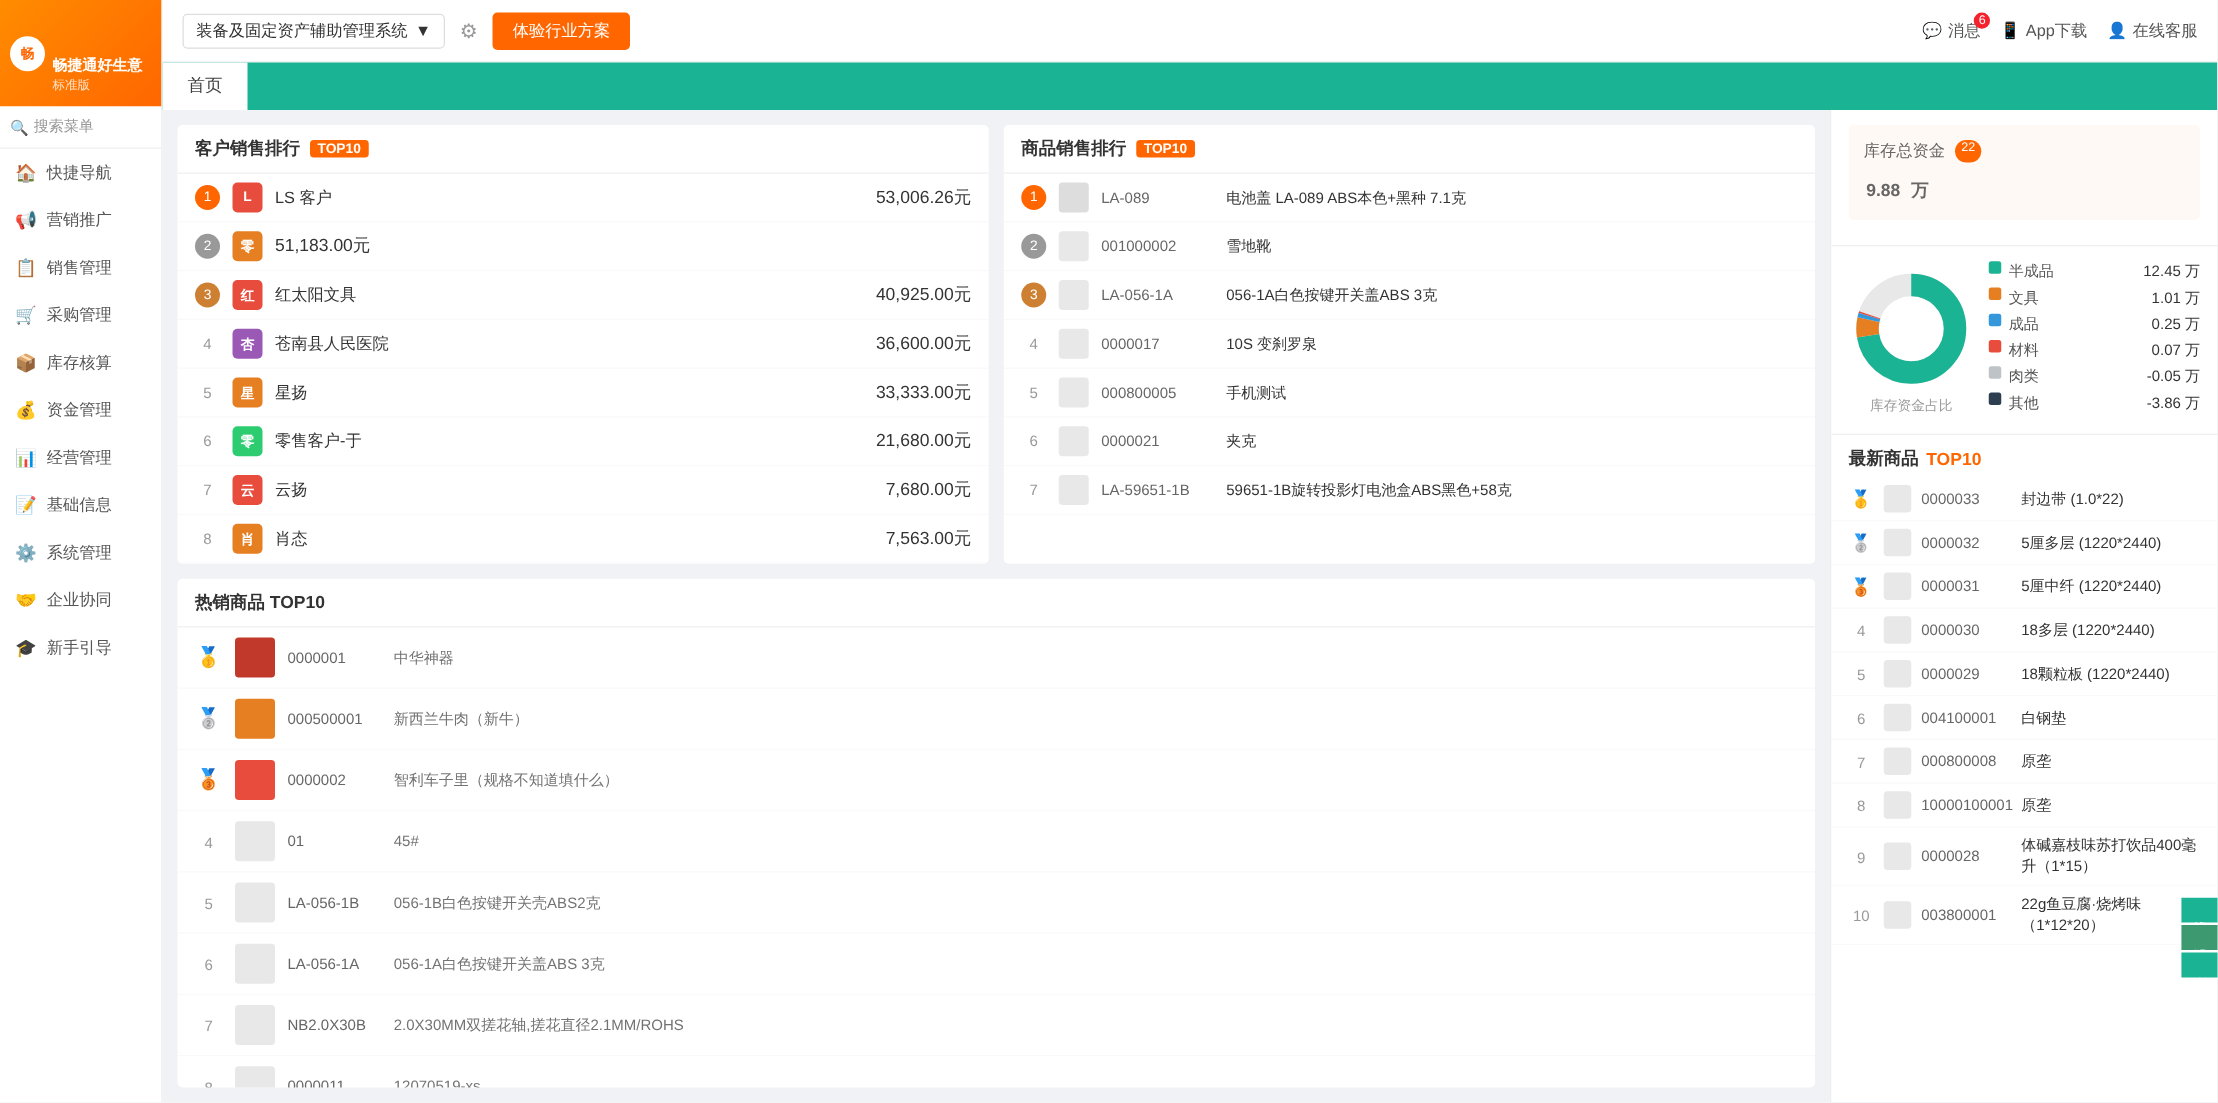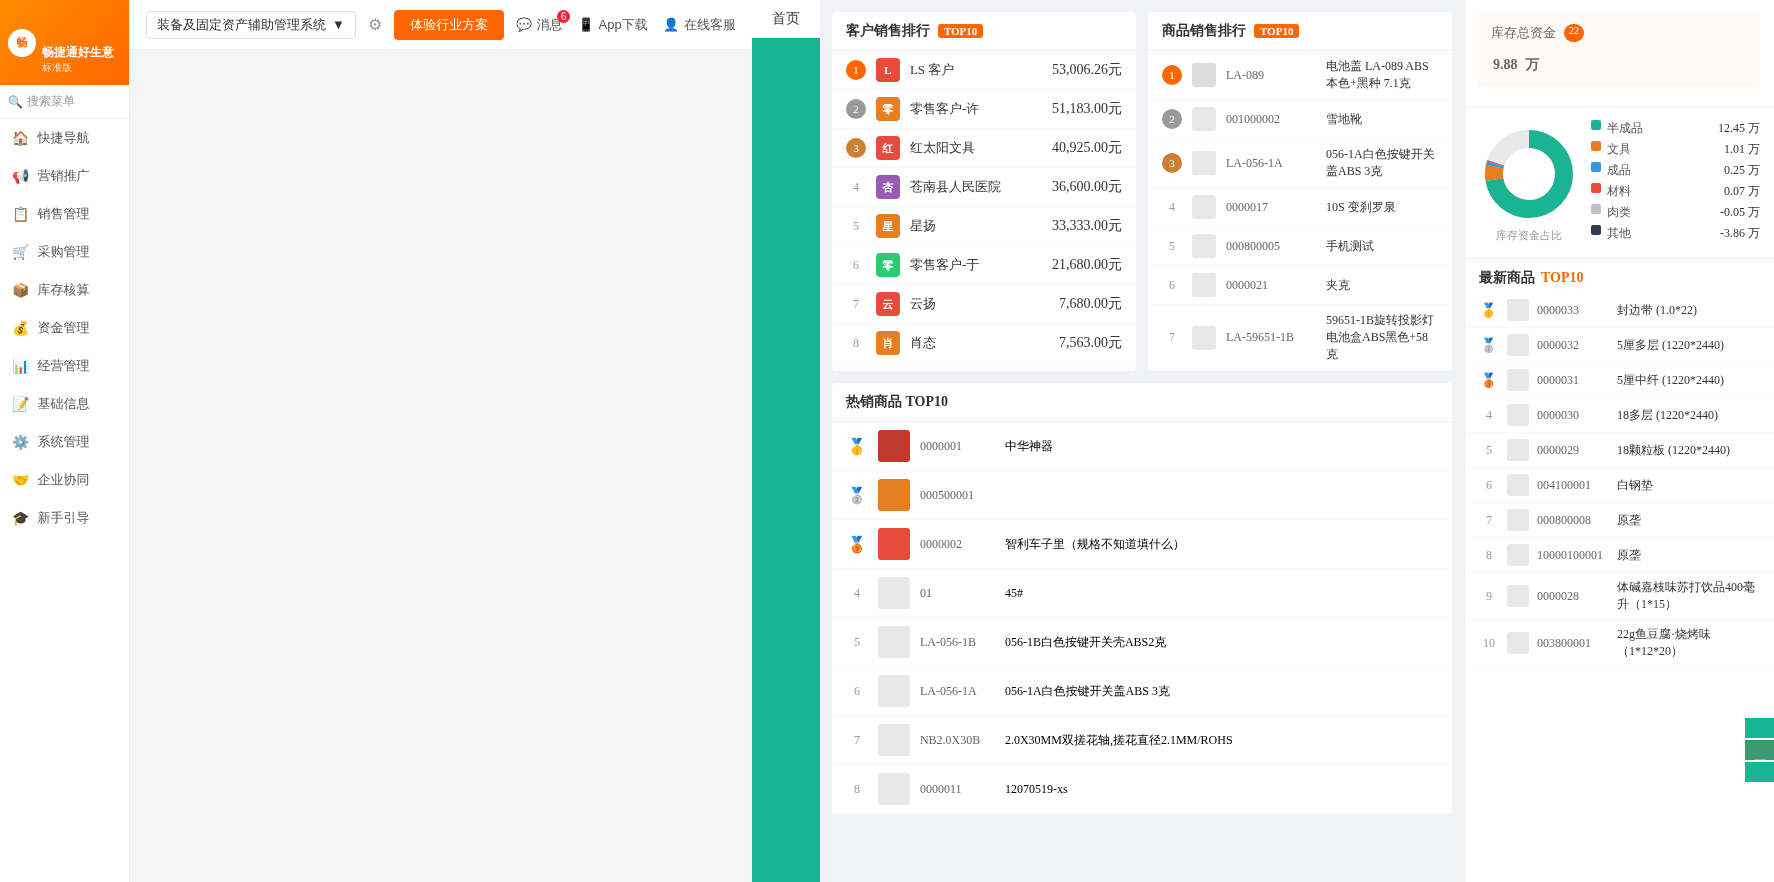--- a/index.html
+++ b/index.html
@@ -60,21 +60,21 @@
       color: #555;
       font-size: 13px;
       transition: background 0.2s;
     }
     .sidebar-item .nav-icon { font-size: 14px; color: #999; flex-shrink: 0; }
 
     
     .main-content {
       flex: 1;
       display: flex;
-      flex-direction: row;
+      flex-direction: column;
       overflow: hidden;
     }
     .topbar {
       background: #fff;
       border-bottom: 1px solid #eee;
       padding: 0 16px;
       height: 50px;
       display: flex;
       align-items: center;
       gap: 12px;
@@ -143,21 +143,20 @@
     }
     .page-tab.active { background: #fff; color: #404040; }
 
     
     .content-area {
       flex: 1;
       overflow-y: auto;
       background: #f0f2f5;
       display: flex;
       gap: 0;
-      font-family: Liberation Serif, serif;
     }
 
     .content-left {
       flex: 1;
       padding: 12px;
       display: flex;
       flex-direction: column;
       gap: 12px;
       min-width: 0;
     }
@@ -278,21 +277,21 @@
     .hot-rank-num { color: #999; font-size: 12px; }
     .hot-thumb {
       width: 32px;
       height: 32px;
       background: #e8e8e8;
       border-radius: 3px;
       flex-shrink: 0;
       overflow: hidden;
     }
     .hot-code { color: #666; font-size: 12px; width: 75px; flex-shrink: 0; }
-    .hot-name { flex: 1; color: #000000; font-size: 12px; }
+    .hot-name { flex: 1; color: #737373; font-size: 12px; }
 
     
     .right-inventory {
       padding: 12px 14px;
       border-bottom: 1px solid #eee;
     }
     .inventory-title {
       font-size: 13px;
       color: #666;
       margin-bottom: 6px;
@@ -524,21 +523,20 @@
             <div class="rank-row">
               <div class="rank-num top3" style="background:#ff6600;">1</div>
               <div class="rank-avatar" style="background:#e74c3c;">L</div>
               <div class="rank-name">LS 客户</div>
               <div class="rank-amount">53,006.26元</div>
             </div>
 
             <div class="rank-row">
               <div class="rank-num top3 top3-2">2</div>
               <div class="rank-avatar" style="background:#e67e22;">零</div>
-              <div class="rank-name">零售客户-许</div>
               <div class="rank-amount">51,183.00元</div>
             </div>
 
             <div class="rank-row">
               <div class="rank-num top3 top3-3">3</div>
               <div class="rank-avatar" style="background:#e74c3c;">红</div>
               <div class="rank-name">红太阳文具</div>
               <div class="rank-amount">40,925.00元</div>
             </div>
 
@@ -641,20 +639,21 @@
             <div class="hot-rank"><span class="hot-rank-icon">🥇</span></div>
             <div class="hot-thumb" style="background:#c0392b;border-radius:3px;"></div>
             <div class="hot-code">0000001</div>
             <div class="hot-name">中华神器</div>
           </div>
 
           <div class="hot-product-row">
             <div class="hot-rank"><span class="hot-rank-icon">🥈</span></div>
             <div class="hot-thumb" style="background:#e67e22;border-radius:3px;"></div>
             <div class="hot-code">000500001</div>
+            <div class="hot-name">新西兰牛肉（新牛）</div>
           </div>
 
           <div class="hot-product-row">
             <div class="hot-rank"><span class="hot-rank-icon">🥉</span></div>
             <div class="hot-thumb" style="background:#e74c3c;border-radius:3px;"></div>
             <div class="hot-code">0000002</div>
             <div class="hot-name">智利车子里（规格不知道填什么）</div>
           </div>
 
           <div class="hot-product-row">

